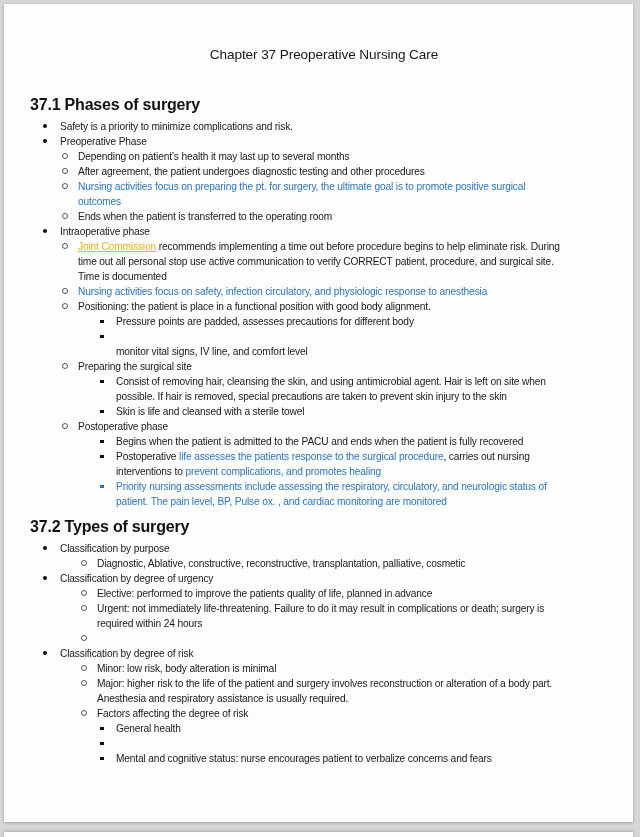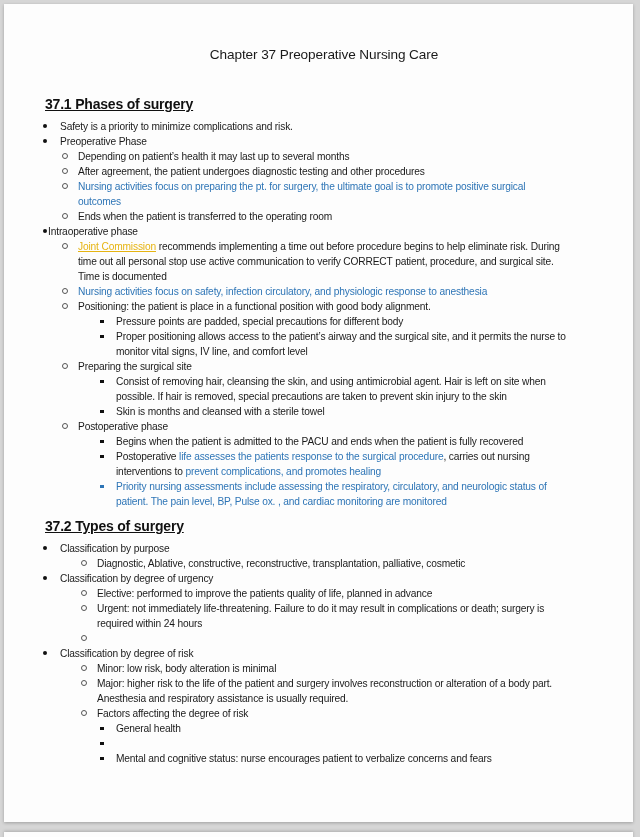--- a/index.html
+++ b/index.html
@@ -40,26 +40,25 @@
       top: 43px;
       left: 0;
       width: 640px;
       text-align: center;
       font-size: 13.6px;
       color: #1a1a1a;
       letter-spacing: -0.1px;
     }
     .section-heading {
       position: absolute;
-      left: 41px;
-      font-size: 14px;
+      left: 26px;
+      font-size: 16px;
       font-weight: bold;
       color: #111;
       letter-spacing: -0.2px;
-      text-decoration: underline;
     }
     .line {
       position: absolute;
       font-size: 10.2px;
       line-height: 15px;
       color: #1a1a1a;
       white-space: nowrap;
       letter-spacing: -0.15px;
     }
     .blue { color: #2e75b6; }
@@ -124,49 +123,48 @@
     <div class="line" style="left:74px;top:160px">After agreement, the patient undergoes diagnostic testing and other procedures</div>
 
     <span class="bullet b-circle" style="left:58px;top:175px"></span>
     <div class="line blue" style="left:74px;top:175px">Nursing activities focus on preparing the pt. for surgery, the ultimate goal is to promote positive surgical</div>
     <div class="line blue" style="left:74px;top:190px">outcomes</div>
 
     <span class="bullet b-circle" style="left:58px;top:205px"></span>
     <div class="line" style="left:74px;top:205px">Ends when the patient is transferred to the operating room</div>
 
     <span class="bullet b-disc" style="left:39px;top:220px"></span>
-    <div class="line" style="left:44px;top:220px">Intraoperative phase</div>
+    <div class="line" style="left:56px;top:220px">Intraoperative phase</div>
 
     <span class="bullet b-circle" style="left:58px;top:235px"></span>
     <div class="line" style="left:74px;top:235px"><span class="gold">Joint Commission</span><span> recommends implementing a time out before procedure begins to help eliminate risk. During</span></div>
     <div class="line" style="left:74px;top:250px">time out all personal stop use active communication to verify CORRECT patient, procedure, and surgical site.</div>
     <div class="line" style="left:74px;top:265px">Time is documented</div>
 
     <span class="bullet b-circle" style="left:58px;top:280px"></span>
     <div class="line blue" style="left:74px;top:280px">Nursing activities focus on safety, infection circulatory, and physiologic response to anesthesia</div>
 
     <span class="bullet b-circle" style="left:58px;top:295px"></span>
     <div class="line" style="left:74px;top:295px">Positioning: the patient is place in a functional position with good body alignment.</div>
 
     <span class="bullet b-square" style="left:96px;top:310px"></span>
-    <div class="line" style="left:112px;top:310px">Pressure points are padded, special precautions for different body</div>
+    <div class="line" style="left:112px;top:310px">Pressure points are padded, assesses precautions for different body</div>
 
     <span class="bullet b-square" style="left:96px;top:325px"></span>
-    <div class="line" style="left:112px;top:325px">Proper positioning allows access to the patient’s airway and the surgical site, and it permits the nurse to</div>
     <div class="line" style="left:112px;top:340px">monitor vital signs, IV line, and comfort level</div>
 
     <span class="bullet b-circle" style="left:58px;top:355px"></span>
     <div class="line" style="left:74px;top:355px">Preparing the surgical site</div>
 
     <span class="bullet b-square" style="left:96px;top:370px"></span>
     <div class="line" style="left:112px;top:370px">Consist of removing hair, cleansing the skin, and using antimicrobial agent. Hair is left on site when</div>
     <div class="line" style="left:112px;top:385px">possible. If hair is removed, special precautions are taken to prevent skin injury to the skin</div>
 
     <span class="bullet b-square" style="left:96px;top:400px"></span>
-    <div class="line" style="left:112px;top:400px">Skin is months and cleansed with a sterile towel</div>
+    <div class="line" style="left:112px;top:400px">Skin is life and cleansed with a sterile towel</div>
 
     <span class="bullet b-circle" style="left:58px;top:415px"></span>
     <div class="line" style="left:74px;top:415px">Postoperative phase</div>
 
     <span class="bullet b-square" style="left:96px;top:430px"></span>
     <div class="line" style="left:112px;top:430px">Begins when the patient is admitted to the PACU and ends when the patient is fully recovered</div>
 
     <span class="bullet b-square" style="left:96px;top:445px"></span>
     <div class="line" style="left:112px;top:445px"><span>Postoperative </span><span class="blue">life assesses the patients response to the surgical procedure</span><span>, carries out nursing</span></div>
     <div class="line" style="left:112px;top:460px"><span>interventions to </span><span class="blue">prevent complications, and promotes healing</span></div>

